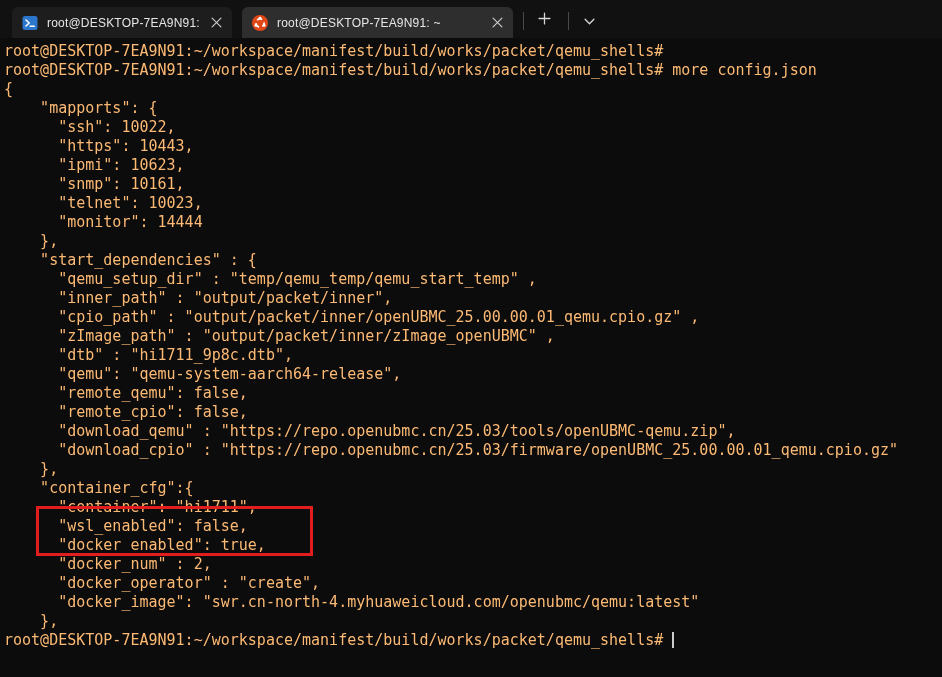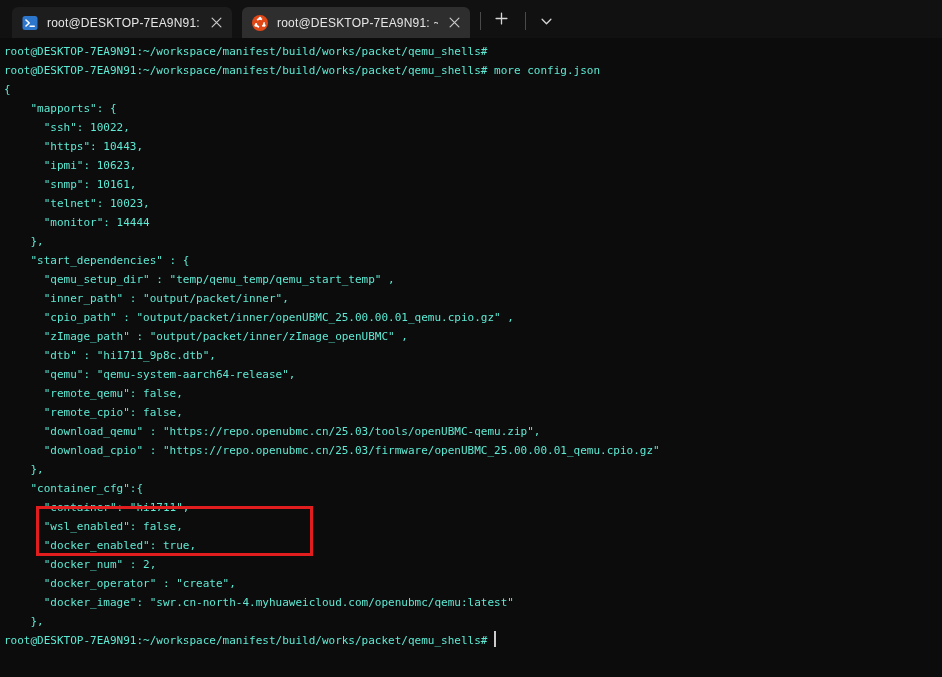--- a/index.html
+++ b/index.html
@@ -22,21 +22,21 @@
     padding-left: 12px;
   }
   .tab {
     height: 31px;
     display: flex;
     align-items: center;
     border-radius: 6px 6px 0 0;
     padding: 0 6px 0 10px;
   }
   .tab.active   { background: #1d1d1d; width: 220px; }
-  .tab.inactive { background: #2e2e2e; width: 228px; margin-left: 10px; }
+  .tab.inactive { background: #2e2e2e; width: 271px; margin-left: 10px; }
   .tab-icon { width: 16px; height: 16px; margin-right: 9px; flex: 0 0 auto; }
   .tab-icon svg { display: block; }
   .tab-title {
     flex: 1 1 auto;
     font-size: 12px;
     color: #e6e6e6;
     white-space: pre;
     overflow: hidden;
     letter-spacing: 0.2px;
   }
@@ -54,23 +54,23 @@
     border-radius: 4px;
   }
 
   
   .terminal {
     position: absolute;
     top: 38px; left: 0; right: 0; bottom: 0;
     background: #0c0c0c;
     padding: 4px 0 0 4px;
     font-family: "DejaVu Sans Mono", monospace;
-    font-size: 11px;
+    font-size: 15px;
     line-height: 19px;
-    color: #5eead4;
+    color: #fdba74;
     cursor: text;
   }
   .term-line { white-space: pre; height: 19px; }
   .cursor {
     display: inline-block;
     width: 2px; height: 16px;
     background: #cccccc;
     vertical-align: -3px;
   }
 

